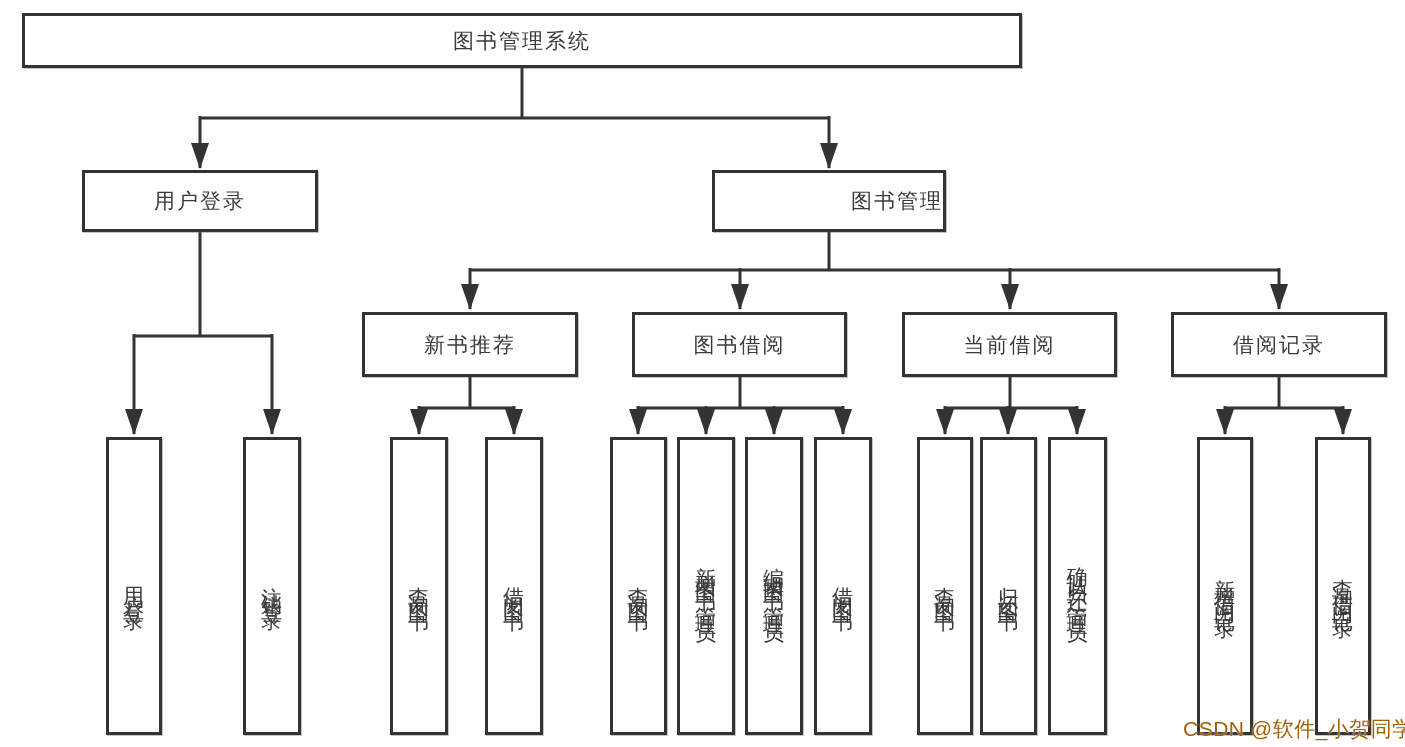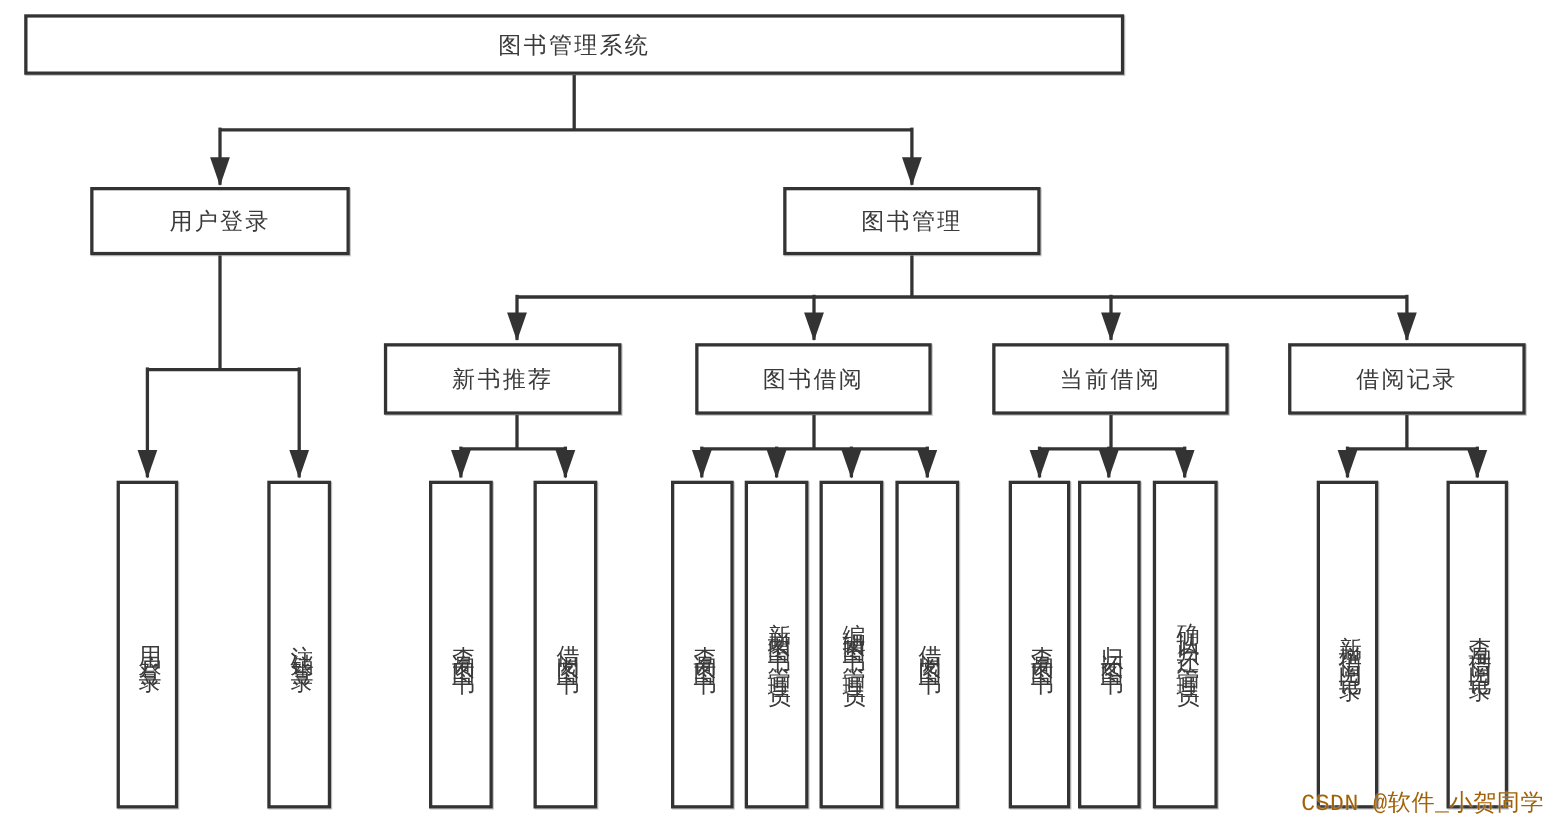--- a/index.html
+++ b/index.html
@@ -1,21 +1,21 @@
 <!DOCTYPE html>
 <html><head>
 <meta charset="utf-8">
 <style>
   html, body { margin: 0; padding: 0; background: #ffffff; }
   #stage {
     position: relative;
     width: 1405px;
     height: 747px;
     background: #ffffff;
-    font-family: Liberation Mono, monospace;
+    font-family: Liberation Sans, sans-serif;
     overflow: hidden;
   }
   #wires {
     position: absolute;
     left: 0; top: 0;
     width: 1405px; height: 747px;
   }
   .node {
     position: absolute;
     box-sizing: border-box;
@@ -116,25 +116,25 @@
     </g>
   </svg>
 
   <div class="node" style="left:22px; top:13px; width:1000px; height:55px;">
     <span>图书管理系统</span>
   </div>
 
   <div class="node" style="left:82px; top:170px; width:236px; height:62px;">
     <span>用户登录</span>
   </div>
-  <div class="node" style="left:712px; top:170px; width:234px; height:62px;">
+  <div class="node" style="left:712px; top:170px; width:234px; height:62px;justify-content:flex-end;">
     <span>图书管理</span>
   </div>
 
-  <div class="node" style="left:349px; top:312px; width:216px; height:65px;">
+  <div class="node" style="left:362px; top:312px; width:216px; height:65px;">
     <span>新书推荐</span>
   </div>
   <div class="node" style="left:902px; top:312px; width:215px; height:65px;">
     <span>当前借阅</span>
   </div>
   <div class="node" style="left:632px; top:312px; width:215px; height:65px;">
     <span>图书借阅</span>
   </div>
   <div class="node" style="left:1171px; top:312px; width:216px; height:65px;">
     <span>借阅记录</span>

